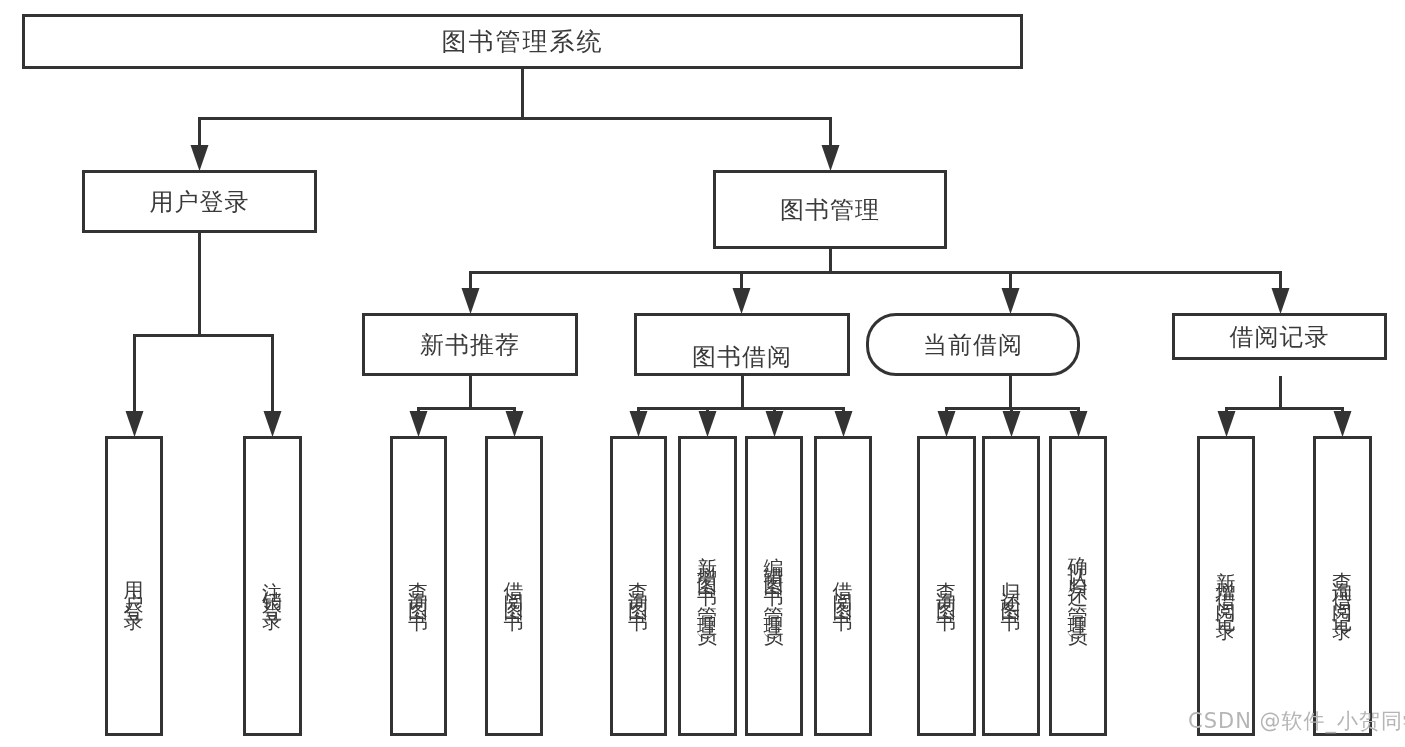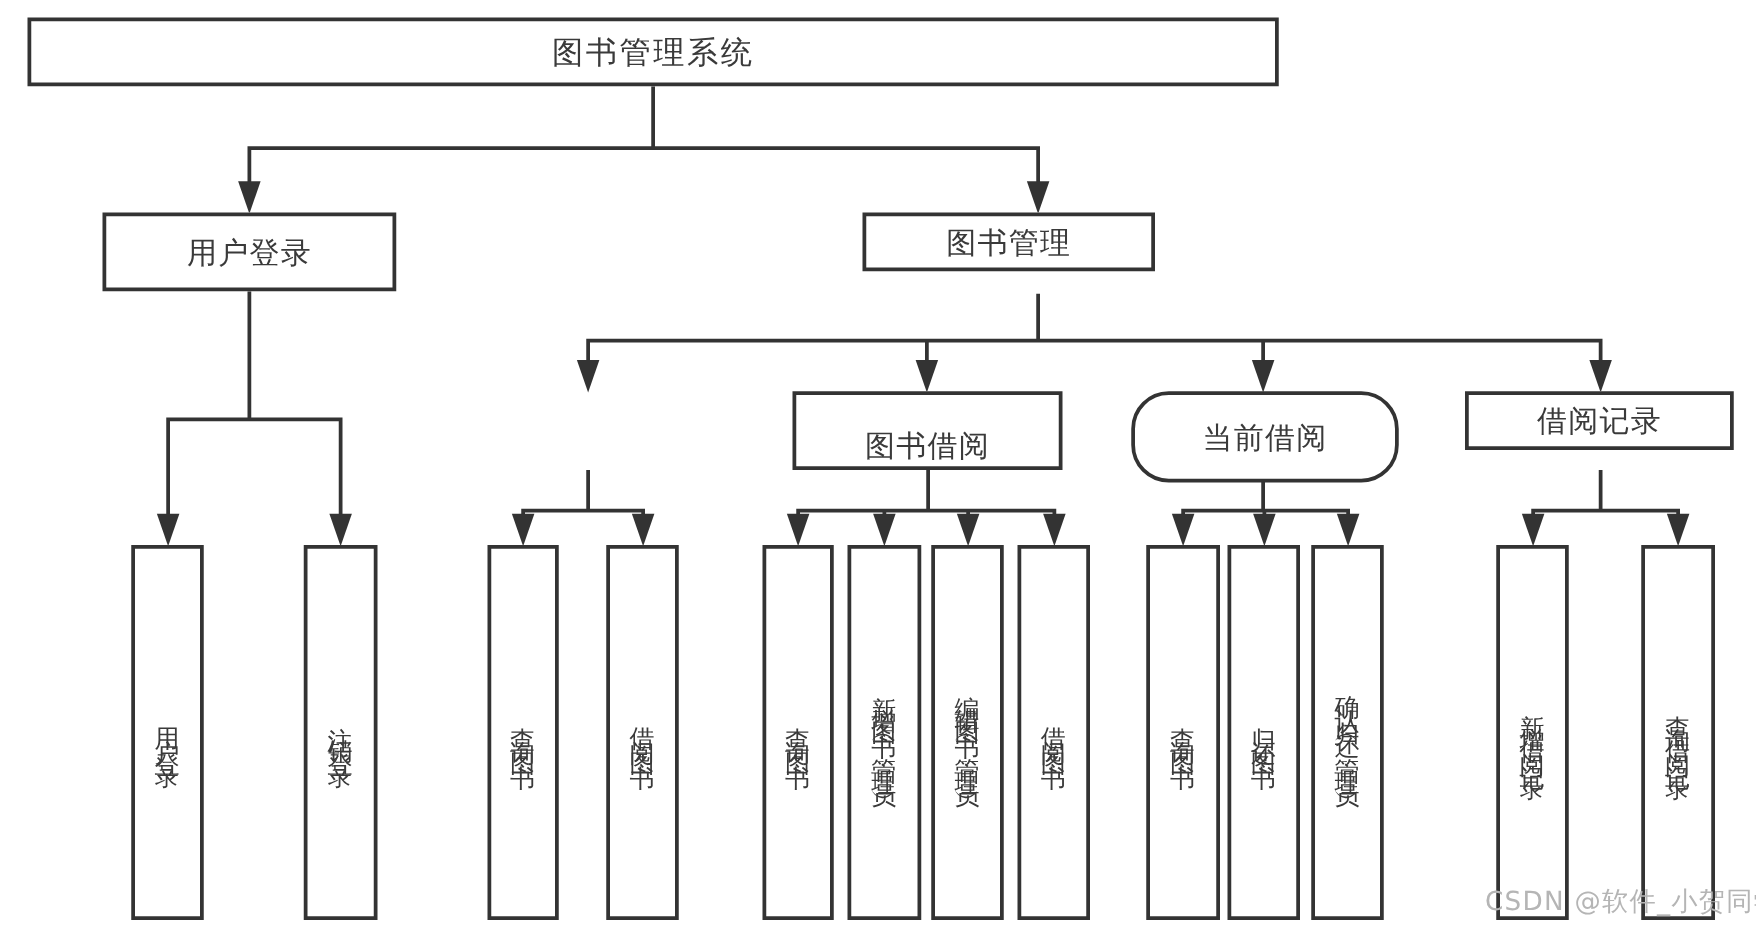--- a/index.html
+++ b/index.html
@@ -128,28 +128,31 @@
     </g>
   </svg>
 
   <div class="box root-node" style="left:22px;top:14px;width:1001px;height:55px;">
     <span>图书管理系统</span>
   </div>
 
   <div class="box node" style="left:82px;top:170px;width:235px;height:63px;">
     <span>用户登录</span>
   </div>
-  <div class="box node" style="left:690px;top:170px;width:234px;height:47px;align-items:center;">
+  <div class="box node" style="left:713px;top:170px;width:234px;height:79px;align-items:center;">
     <span>图书管理</span>
   </div>
 
+  <div class="box node" style="left:362px;top:313px;width:216px;height:63px;">
+    <span>新书推荐</span>
+  </div>
   <div class="box node" style="left:634px;top:313px;width:216px;height:63px;align-items:flex-end;">
     <span>图书借阅</span>
   </div>
-  <div class="box node" style="left:905px;top:313px;width:214px;height:73px;border-radius:30px;">
+  <div class="box node" style="left:866px;top:313px;width:214px;height:63px;border-radius:30px;">
     <span>当前借阅</span>
   </div>
   <div class="box node" style="left:1172px;top:313px;width:215px;height:47px;">
     <span>借阅记录</span>
   </div>
 
   <div class="box leaf" style="left:105px;width:58px;">
     <span>用户登录</span>
   </div>
   <div class="box leaf" style="left:243px;width:59px;">

